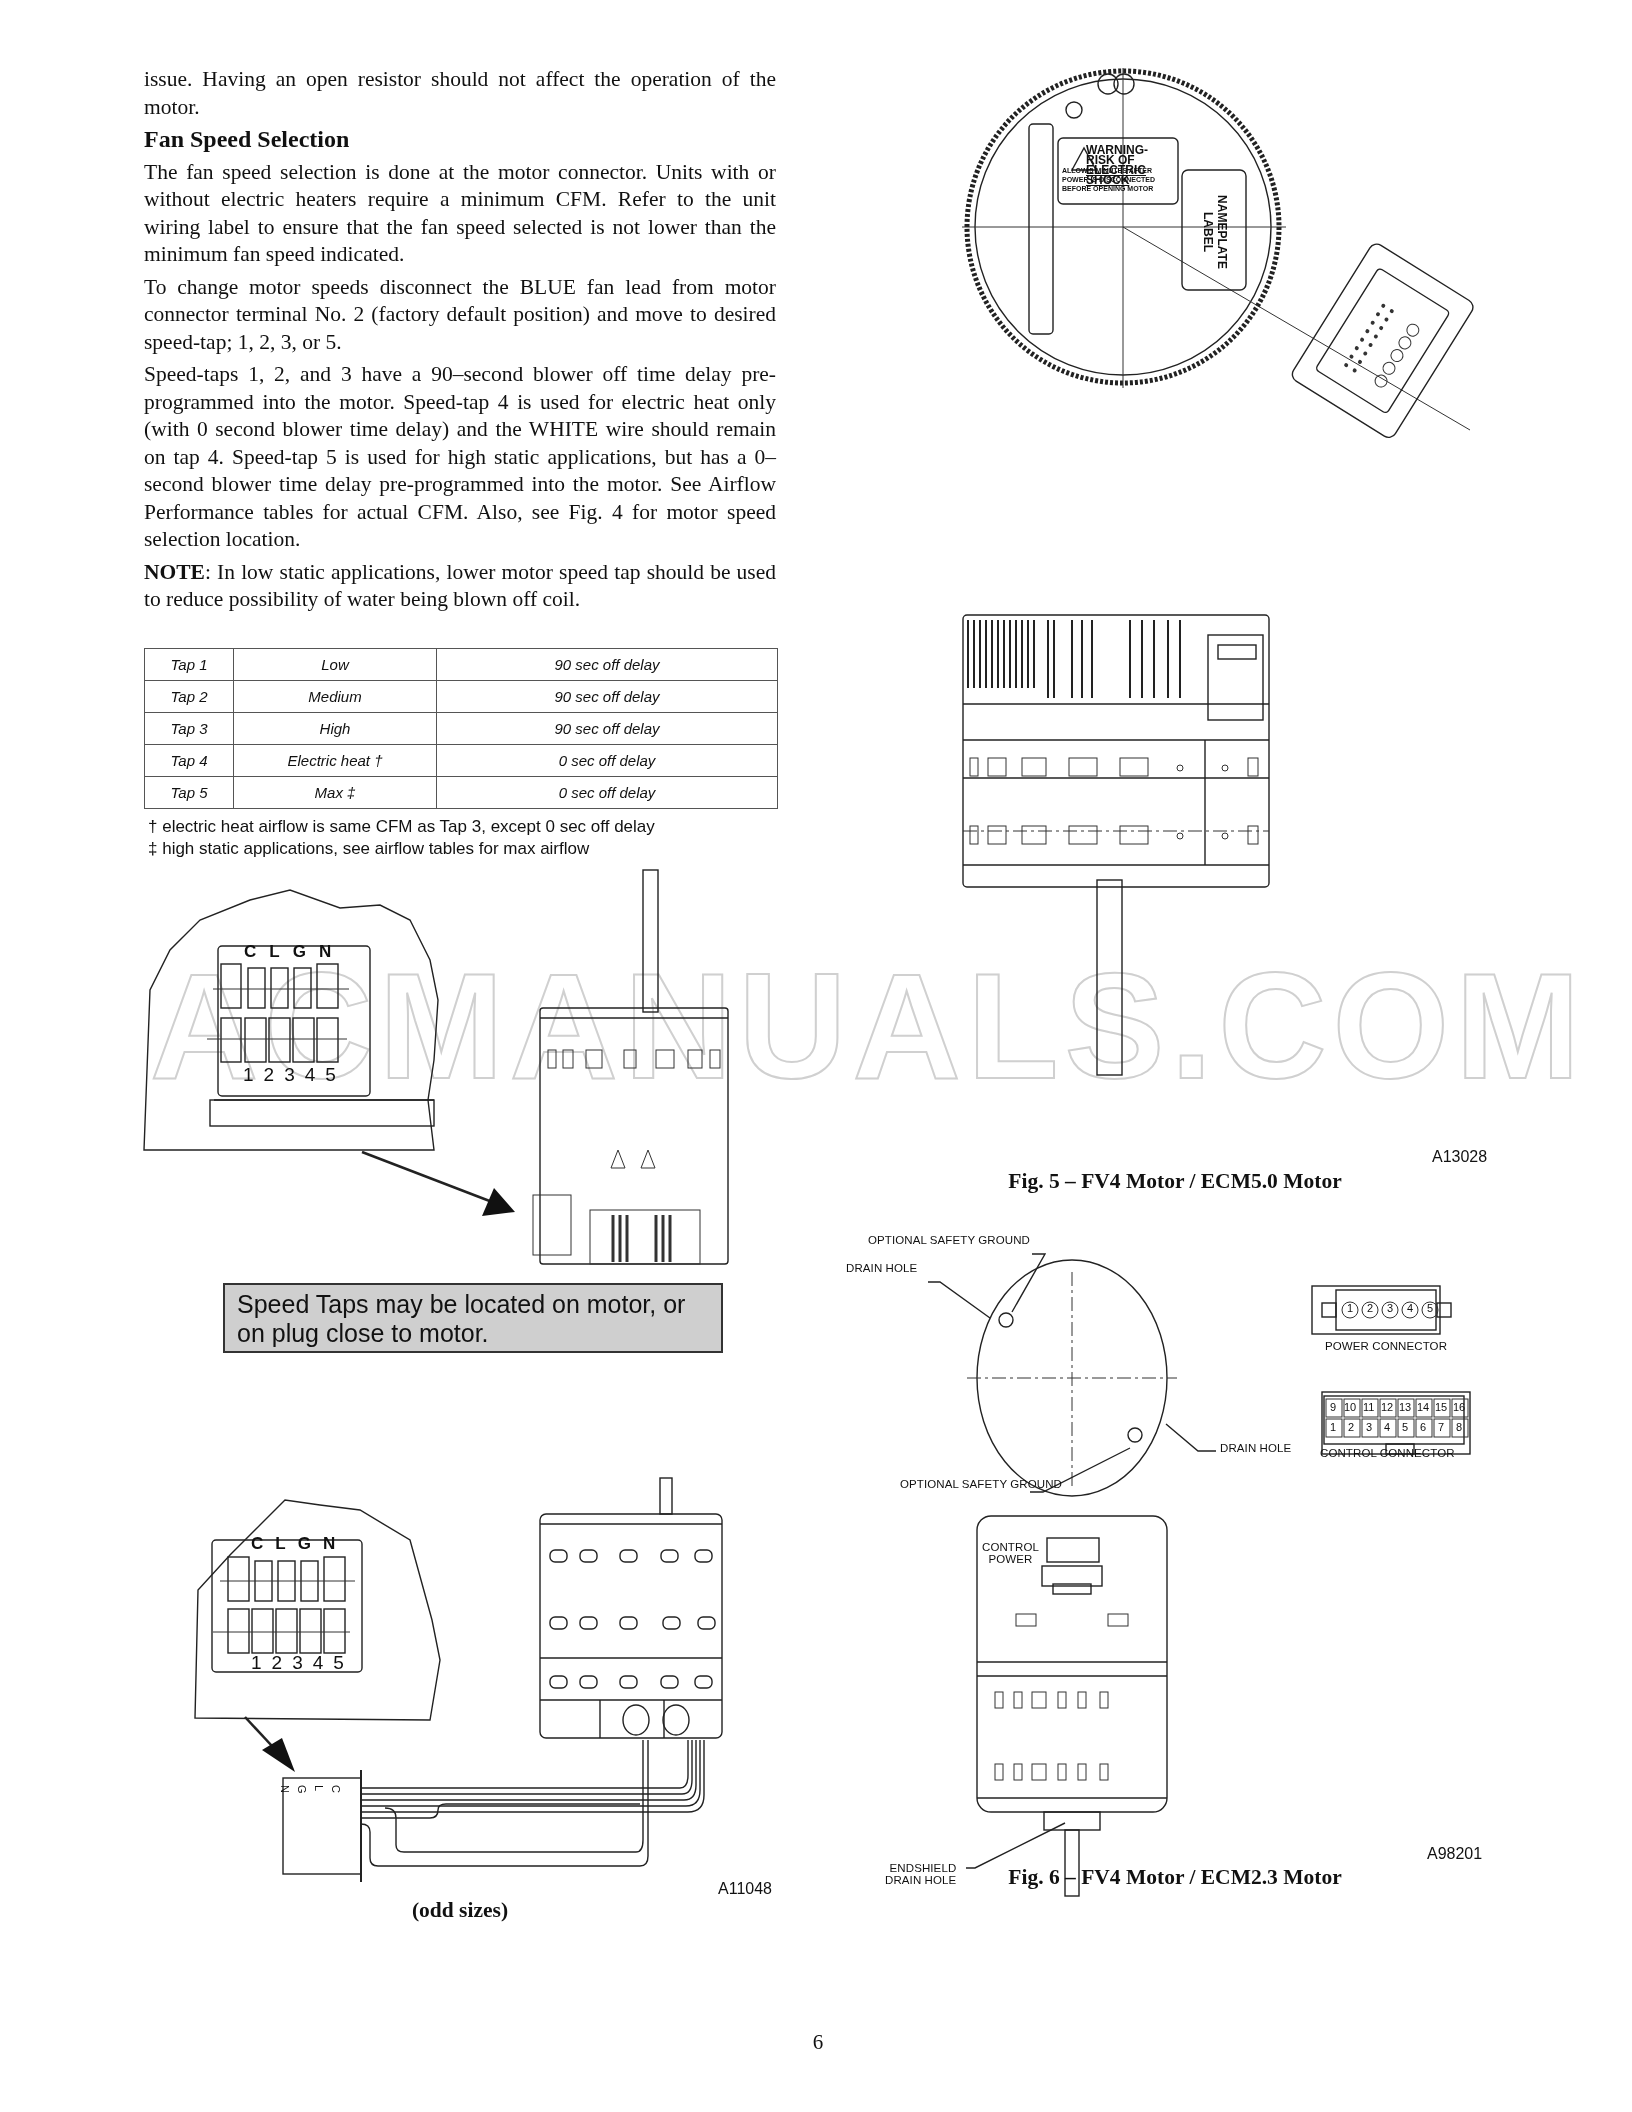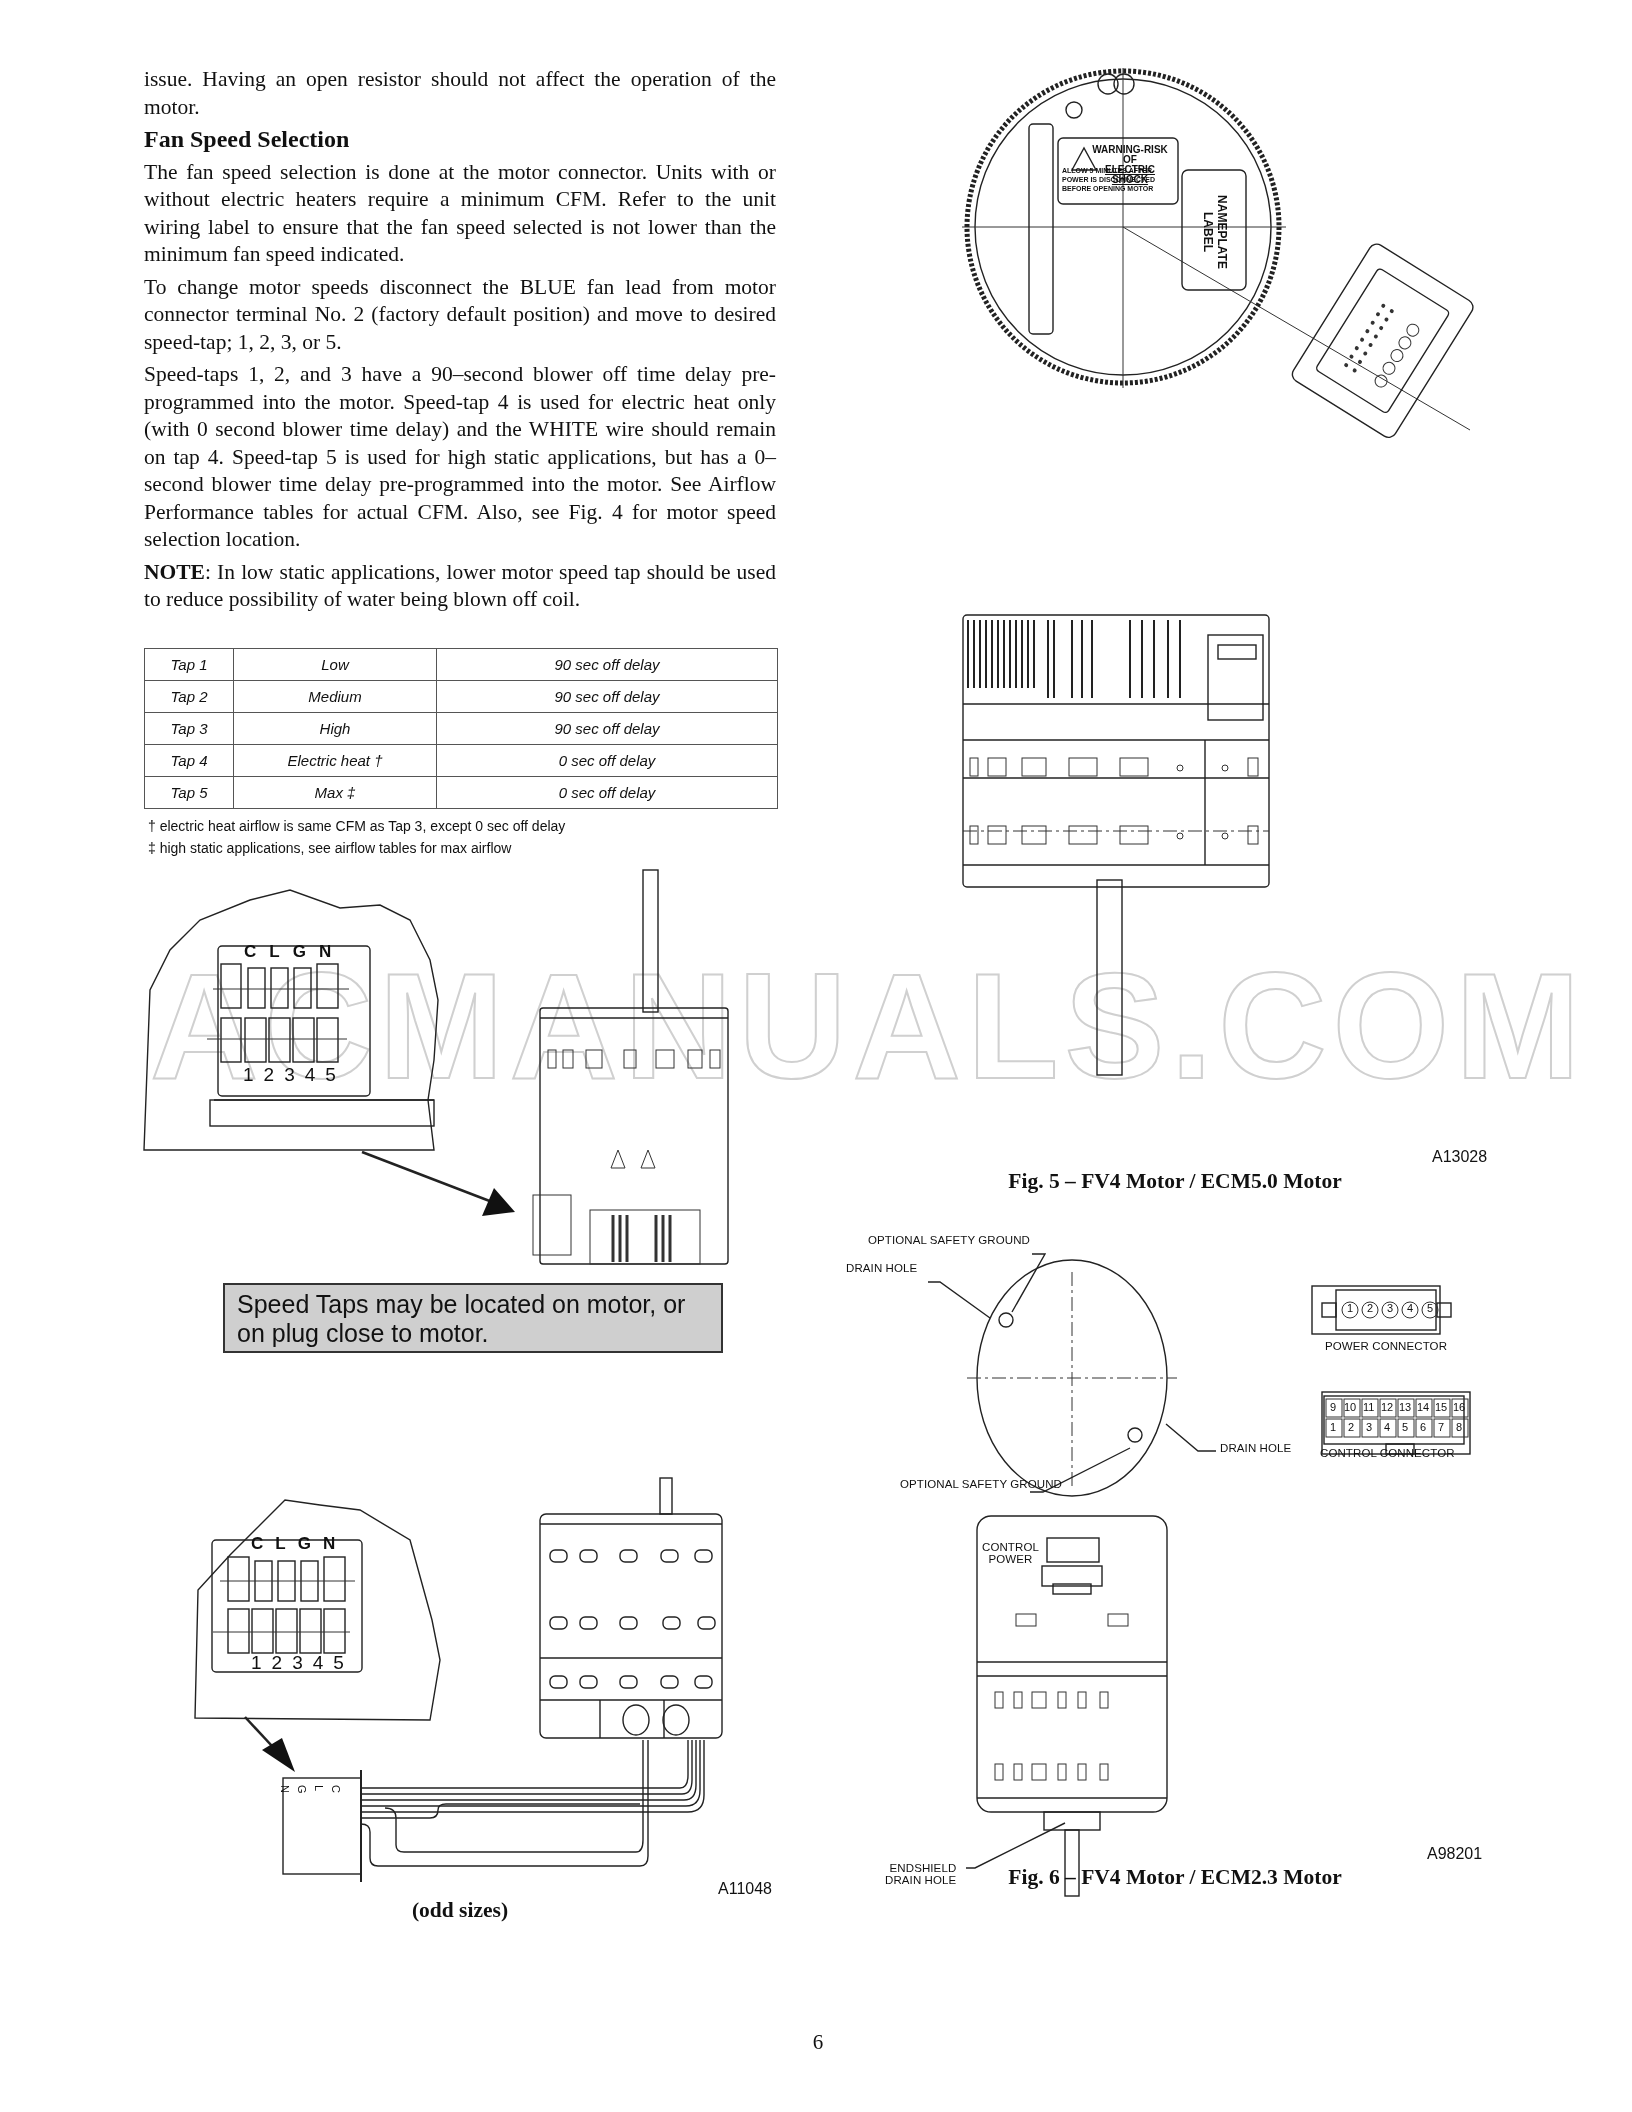--- a/index.html
+++ b/index.html
@@ -12,21 +12,21 @@
   .col-left { left: 144px; top: 62px; width: 632px; }
   .para { font-size: 21.5px; line-height: 27.5px; text-align: justify; margin: 4px 0 5px 0; }
   .heading { font-size: 24px; line-height: 27.5px; font-weight: bold; margin: 0 0 5px 0; }
   .note-label { font-weight: bold; }
 
   
   .tap-table { left: 144px; top: 648px; width: 634px; border-collapse: collapse; font-size: 15px; font-style: italic; }
   .tap-table td { border: 1.6px solid #555; height: 31px; padding: 0; text-align: center; }
   .tap-table td.c1 { width: 88px; }
   .tap-table td.c2 { width: 202px; }
-  .footnote { font-size: 14px; line-height: 21px; left: 148px; }
+  .footnote { font-size: 17px; line-height: 21px; left: 148px; }
 
   
   .callout { left: 223px; top: 1283px; width: 500px; height: 70px; background: #cfcfcf; border: 2px solid #333; font-size: 25px; line-height: 29px; padding: 5px 5px 0 12px; box-sizing: border-box; }
 
   .fig-code { font-size: 16px; }
   .fig-caption { font-size: 21.5px; font-weight: bold; text-align: center; line-height: 27px; }
   .label-sm { font-size: 11.5px; letter-spacing: 0.1px; }
   .page-num { font-size: 21px; left: 808px; top: 2030px; width: 20px; text-align: center; }
 
   
@@ -256,21 +256,21 @@
       </g>
     <g class="thin">
         <circle cx="-30" cy="20" r="6"></circle>
         <circle cx="-15" cy="20" r="6"></circle>
         <circle cx="0" cy="20" r="6"></circle>
         <circle cx="15" cy="20" r="6"></circle>
         <circle cx="30" cy="20" r="6"></circle>
       </g>
   </g>
 </svg>
-<div class="abs sans" style="left:1086px;top:145px;width:88px;font-size:10px;font-weight:bold;line-height:10px;text-align:center;">
+<div class="abs sans" style="left:1086px;top:145px;width:88px;font-size:12px;font-weight:bold;line-height:10px;text-align:left;">
   <div>WARNING-RISK OF</div>
   <div style="text-decoration:underline;">ELECTRIC SHOCK</div>
 </div>
 <div class="abs sans" style="left:1062px;top:166px;width:114px;font-size:7px;font-weight:bold;line-height:9px;">
   <div>ALLOW 5 MINUTES AFTER</div>
   <div>POWER IS DISCONNECTED</div>
   <div>BEFORE OPENING MOTOR</div>
 </div>
 <div class="abs sans" style="left:1170px;top:218px;width:90px;font-size:12px;font-weight:bold;line-height:14px;text-align:center;transform:rotate(90deg);">
   <div>NAMEPLATE</div>

